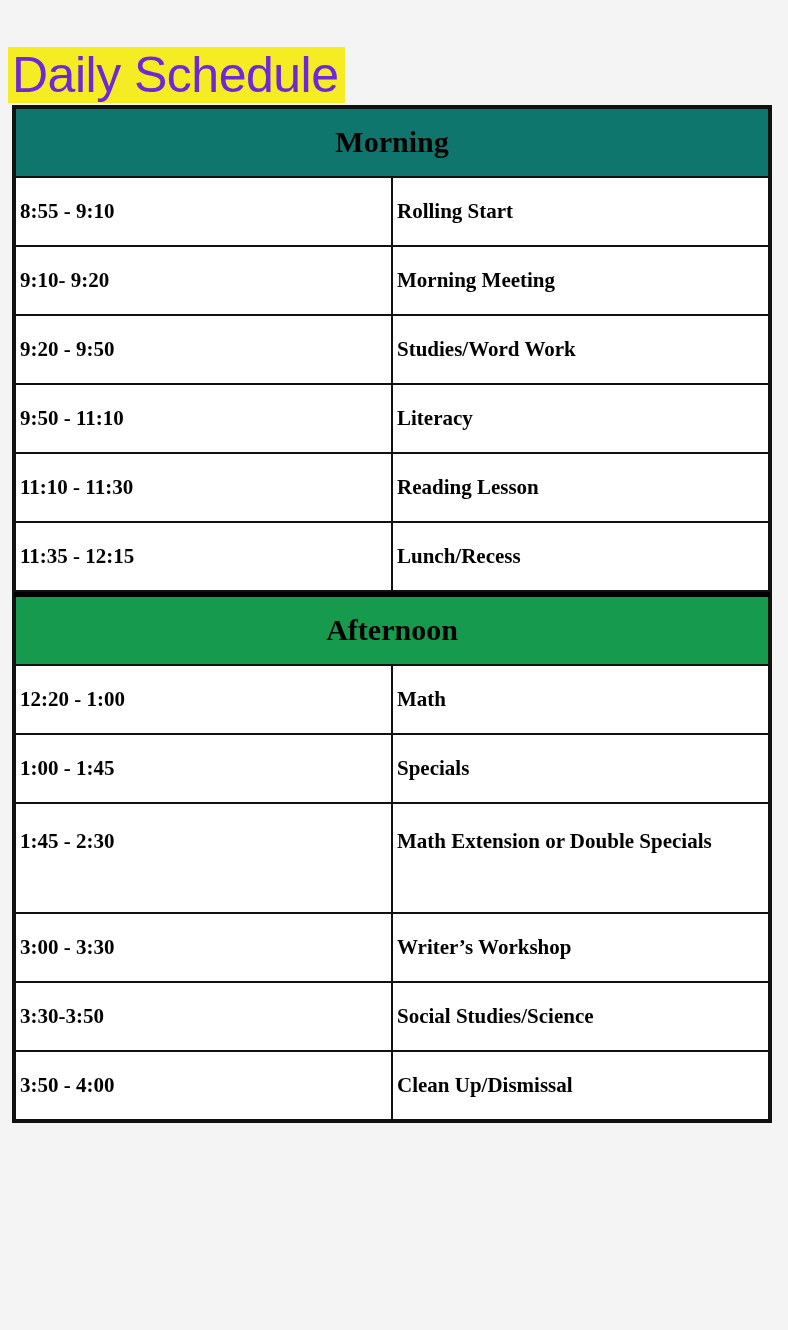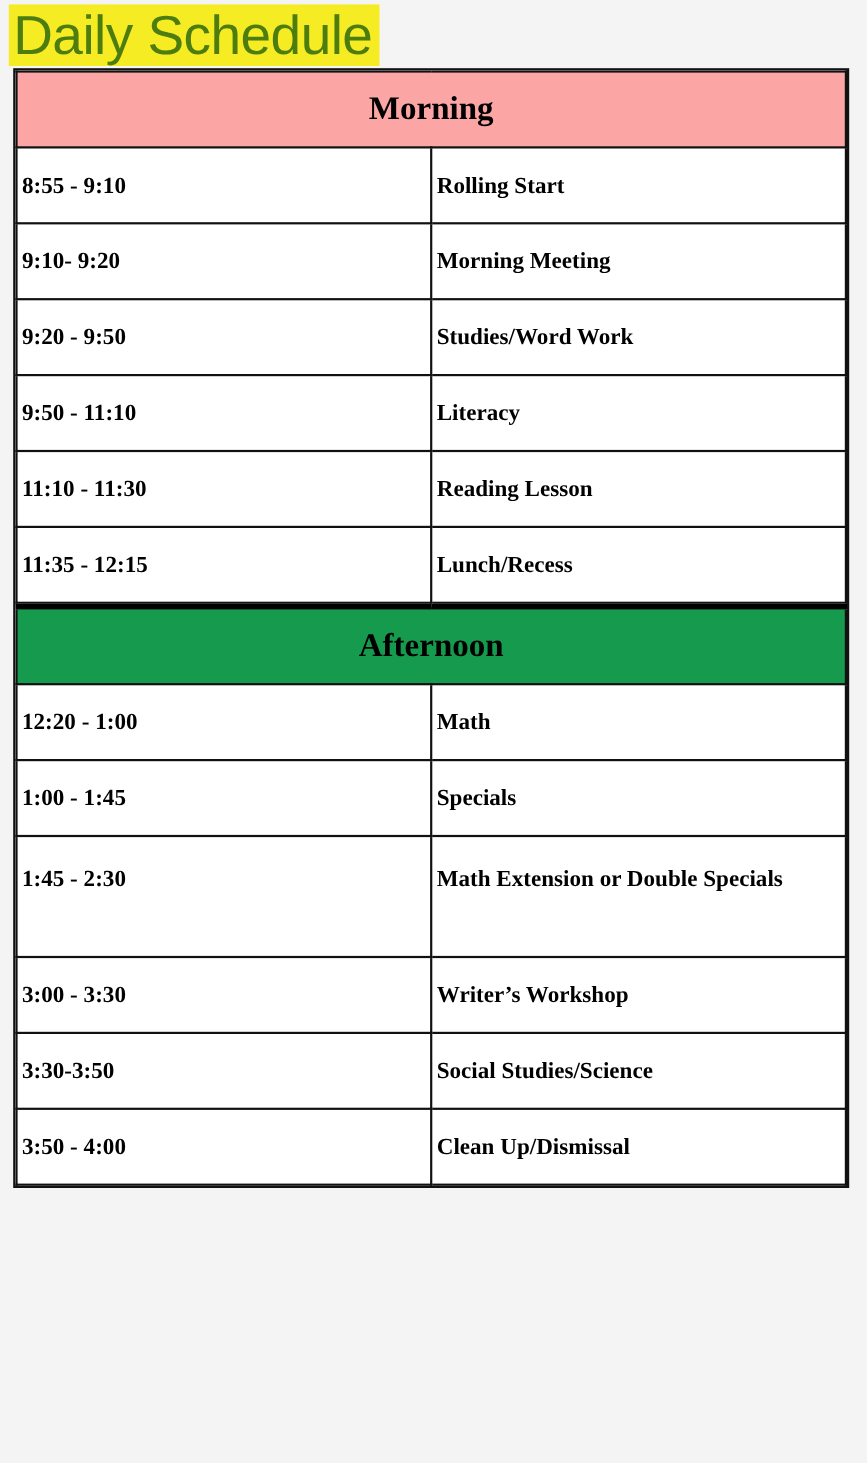--- a/index.html
+++ b/index.html
@@ -19,27 +19,28 @@
     height: 1330px;
     background: #f4f4f4;
     box-sizing: border-box;
   }
   .title-wrap {
     padding: 4px 0 2px 8px;
   }
   .title {
     display: inline-block;
     background: #f5ec24;
-    color: #4d7c0f;
+    color: #6d28d9;
     font-family: "Liberation Sans", sans-serif;
     font-size: 50px;
     font-weight: 400;
     line-height: 1.12;
     letter-spacing: -0.5px;
     padding: 0 6px 0 4px;
+    margin-top: 43px;
   }
   .table-block {
     margin: 0 16px 0 12px;
     border: 2px solid #111;
     border-collapse: collapse;
     width: 760px;
     box-sizing: border-box;
     background: #fff;
   }
   table {
@@ -89,21 +90,21 @@
 
   <div class="title-wrap">
     <span class="title" style="background: rgb(245, 236, 36);">Daily Schedule</span>
   </div>
 
   <div class="table-block">
 
     <table class="morning-tbl">
       <tbody>
           <tr class="section-head morning-head">
-        <td colspan="2" style="background: #fca5a5;">Morning</td>
+        <td colspan="2" style="background: #0f766e;">Morning</td>
       </tr>
       <tr class="row">
         <td class="time-cell">8:55 - 9:10</td>
         <td class="activity-cell">Rolling Start</td>
       </tr>
       <tr class="row">
         <td class="time-cell">9:10- 9:20</td>
         <td class="activity-cell">Morning Meeting</td>
       </tr>
       <tr class="row">

